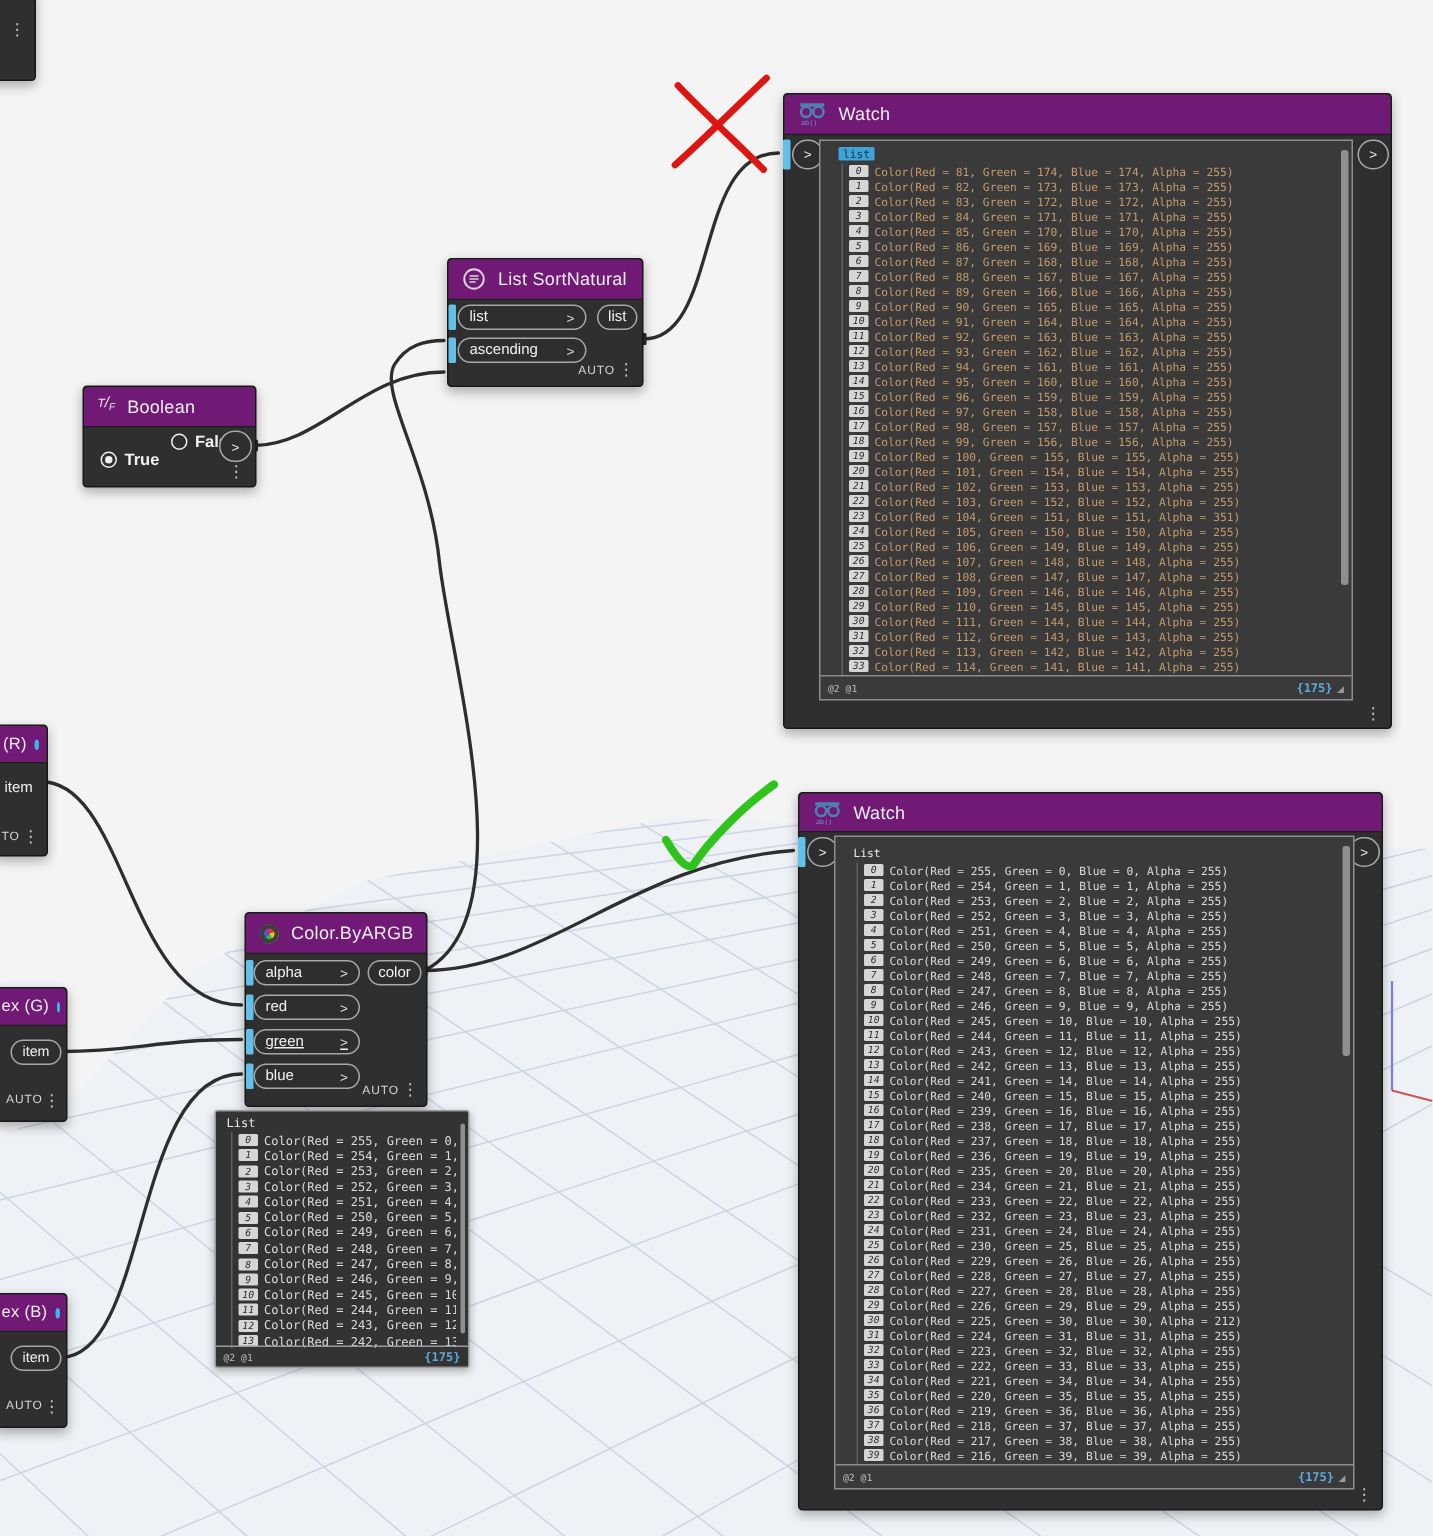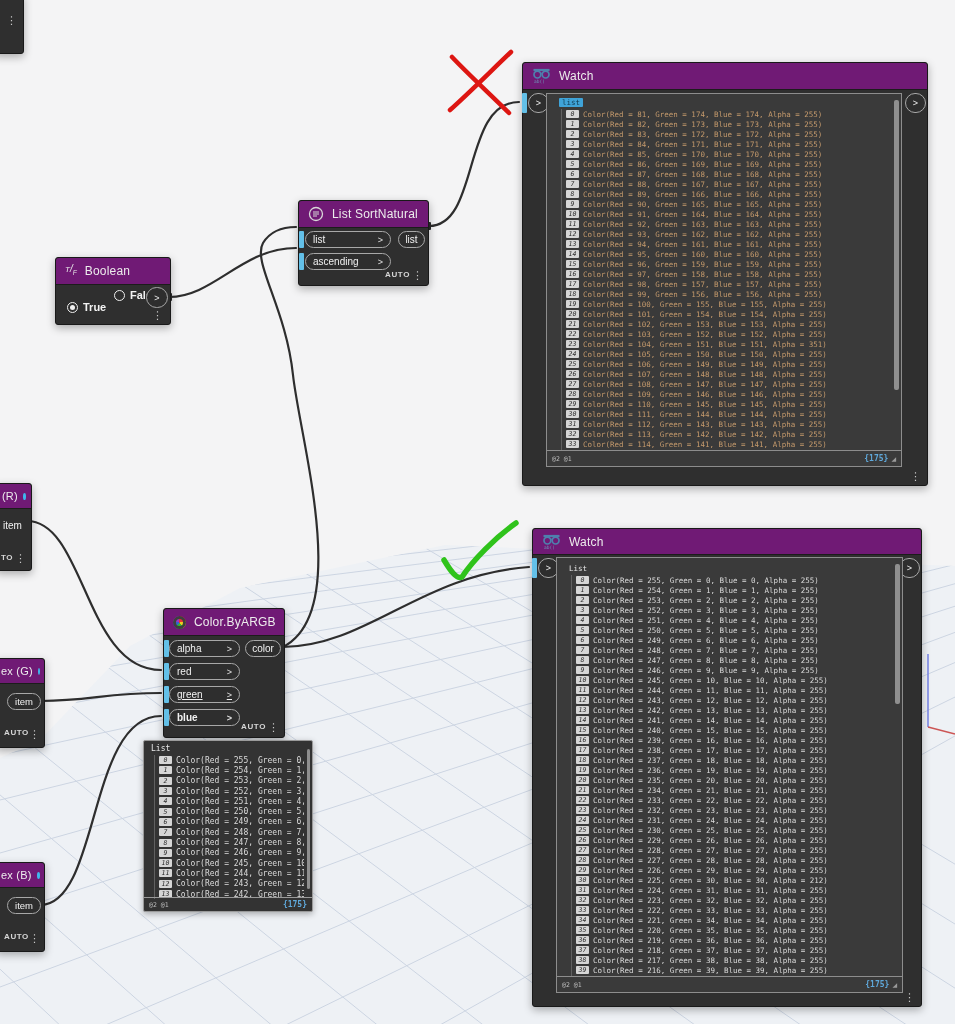--- a/index.html
+++ b/index.html
@@ -7,21 +7,21 @@
        background:#f4f4f5;font-family:"Liberation Sans",sans-serif;}
   .abs{position:absolute;}
   
   .node{position:absolute;background:#2f2f2f;border:1px solid #191919;border-radius:3px;
         box-shadow:0 3px 8px rgba(0,0,0,.30);}
   .node-header{position:absolute;left:0;top:0;right:0;background:#701a75;
         border-bottom:1px solid #1c1c1c;border-radius:3px 3px 0 0;
         display:flex;align-items:center;gap:8px;padding:0 9px;color:#ececec;}
   .title{font-size:12px;letter-spacing:.2px;white-space:nowrap;}
   .menu-dots{position:absolute;color:#c9c9c9;font-size:11px;line-height:10px;}
-  .auto-lbl{position:absolute;color:#d6d6d6;font-size:8px;font-weight:bold;letter-spacing:.6px;}
+  .auto-lbl{position:absolute;color:#d6d6d6;font-size:8px;font-weight:normal;letter-spacing:.6px;}
   .pill{position:absolute;background:#2e2e2e;border:1px solid #a8a8a8;border-radius:9px;
         color:#f1f1f1;font-size:10px;display:flex;align-items:center;padding:0 7px;box-sizing:border-box;}
   .pill .chev{margin-left:auto;font-size:9px;color:#e3e3e3;}
   .pill.center{justify-content:center;padding:0;}
   .inbar{position:absolute;width:5px;background:#63c0e8;border-radius:1px;}
   .bluedot{width:7px;height:7px;border-radius:50%;background:#3fb5ec;}
   .radio{display:inline-block;width:11px;height:11px;border:1.5px solid #f0f0f0;border-radius:50%;
          box-sizing:border-box;vertical-align:-2px;margin-right:5px;position:relative;}
   .radio.sel::after{content:"";position:absolute;left:1.5px;top:1.5px;width:5px;height:5px;
          border-radius:50%;background:#f0f0f0;}
@@ -134,21 +134,21 @@
   </span>
   <span class="abs" style="left:58px;top:31px;color:#f2f2f2;font-size:11px;font-weight:bold;">
     <span class="radio"></span><span>False</span>
   </span>
   <div class="pill center" style="left:90px;top:29px;width:22px;height:21px;border-radius:11px;">
     <span style="font-size:9px;">&gt;</span>
   </div>
   <div class="menu-dots" style="right:7px;bottom:4px;">⋮</div>
 </div>
 
-<div class="node" style="left:298px;top:200px;width:129px;height:84px;">
+<div class="node" style="left:298px;top:172px;width:129px;height:84px;">
   <div class="node-header" style="height:26px;">
     <svg width="16" height="16" viewBox="0 0 16 16">
       <circle cx="8" cy="8" r="6.5" fill="none" stroke="#d8d8d8" stroke-width="1.3"></circle>
       <path d="M5 6 h6 M5 8 h6 M5 10 h4" stroke="#d8d8d8" stroke-width="1"></path>
     </svg>
     <span class="title">List SortNatural</span>
   </div>
   <div class="inbar" style="left:0;top:30px;height:17px;"></div>
   <div class="pill" style="left:6px;top:30px;width:86px;height:17px;">
     <span>list</span>
@@ -182,21 +182,21 @@
   <div class="pill" style="left:5px;top:54px;width:71px;height:17px;">
     <span>red</span>
       <span class="chev">&gt;</span>
   </div>
   <div class="inbar" style="left:0;top:77px;height:17px;"></div>
   <div class="pill" style="left:5px;top:77px;width:71px;height:17px;text-decoration:underline;">
     <span>green</span>
       <span class="chev">&gt;</span>
   </div>
   <div class="inbar" style="left:0;top:100px;height:17px;"></div>
-  <div class="pill" style="left:5px;top:100px;width:71px;height:17px;font-weight:bold;">
+  <div class="pill" style="left:5px;top:100px;width:71px;height:17px;">
     <span>blue</span>
       <span class="chev">&gt;</span>
   </div>
   <div class="pill center" style="left:81px;top:31px;width:36px;height:17px;">
     <span>color</span>
   </div>
   <div class="auto-lbl" style="right:18px;bottom:6px;">AUTO</div>
   <div class="menu-dots" style="right:5px;bottom:5px;">⋮</div>
 </div>
 

